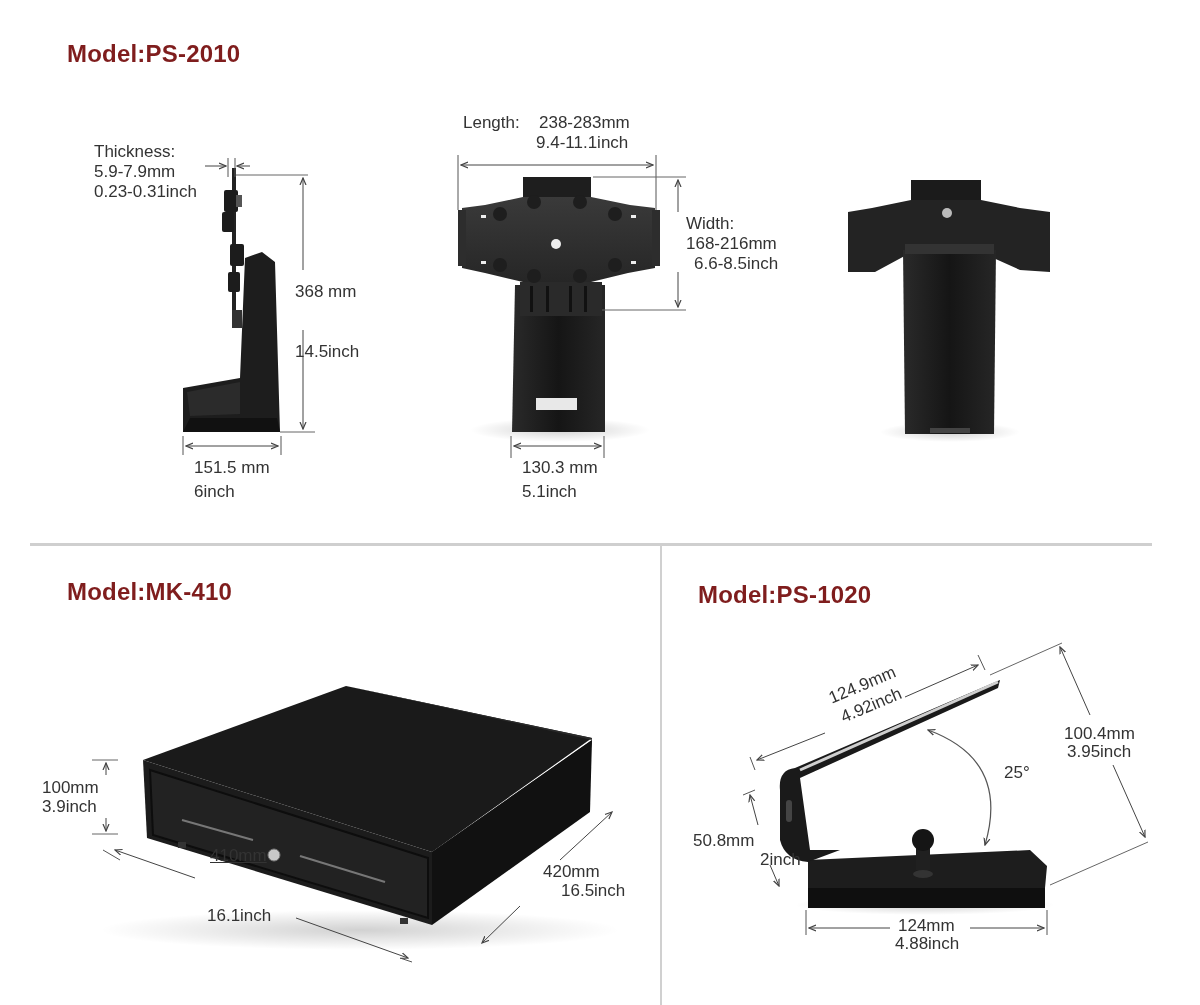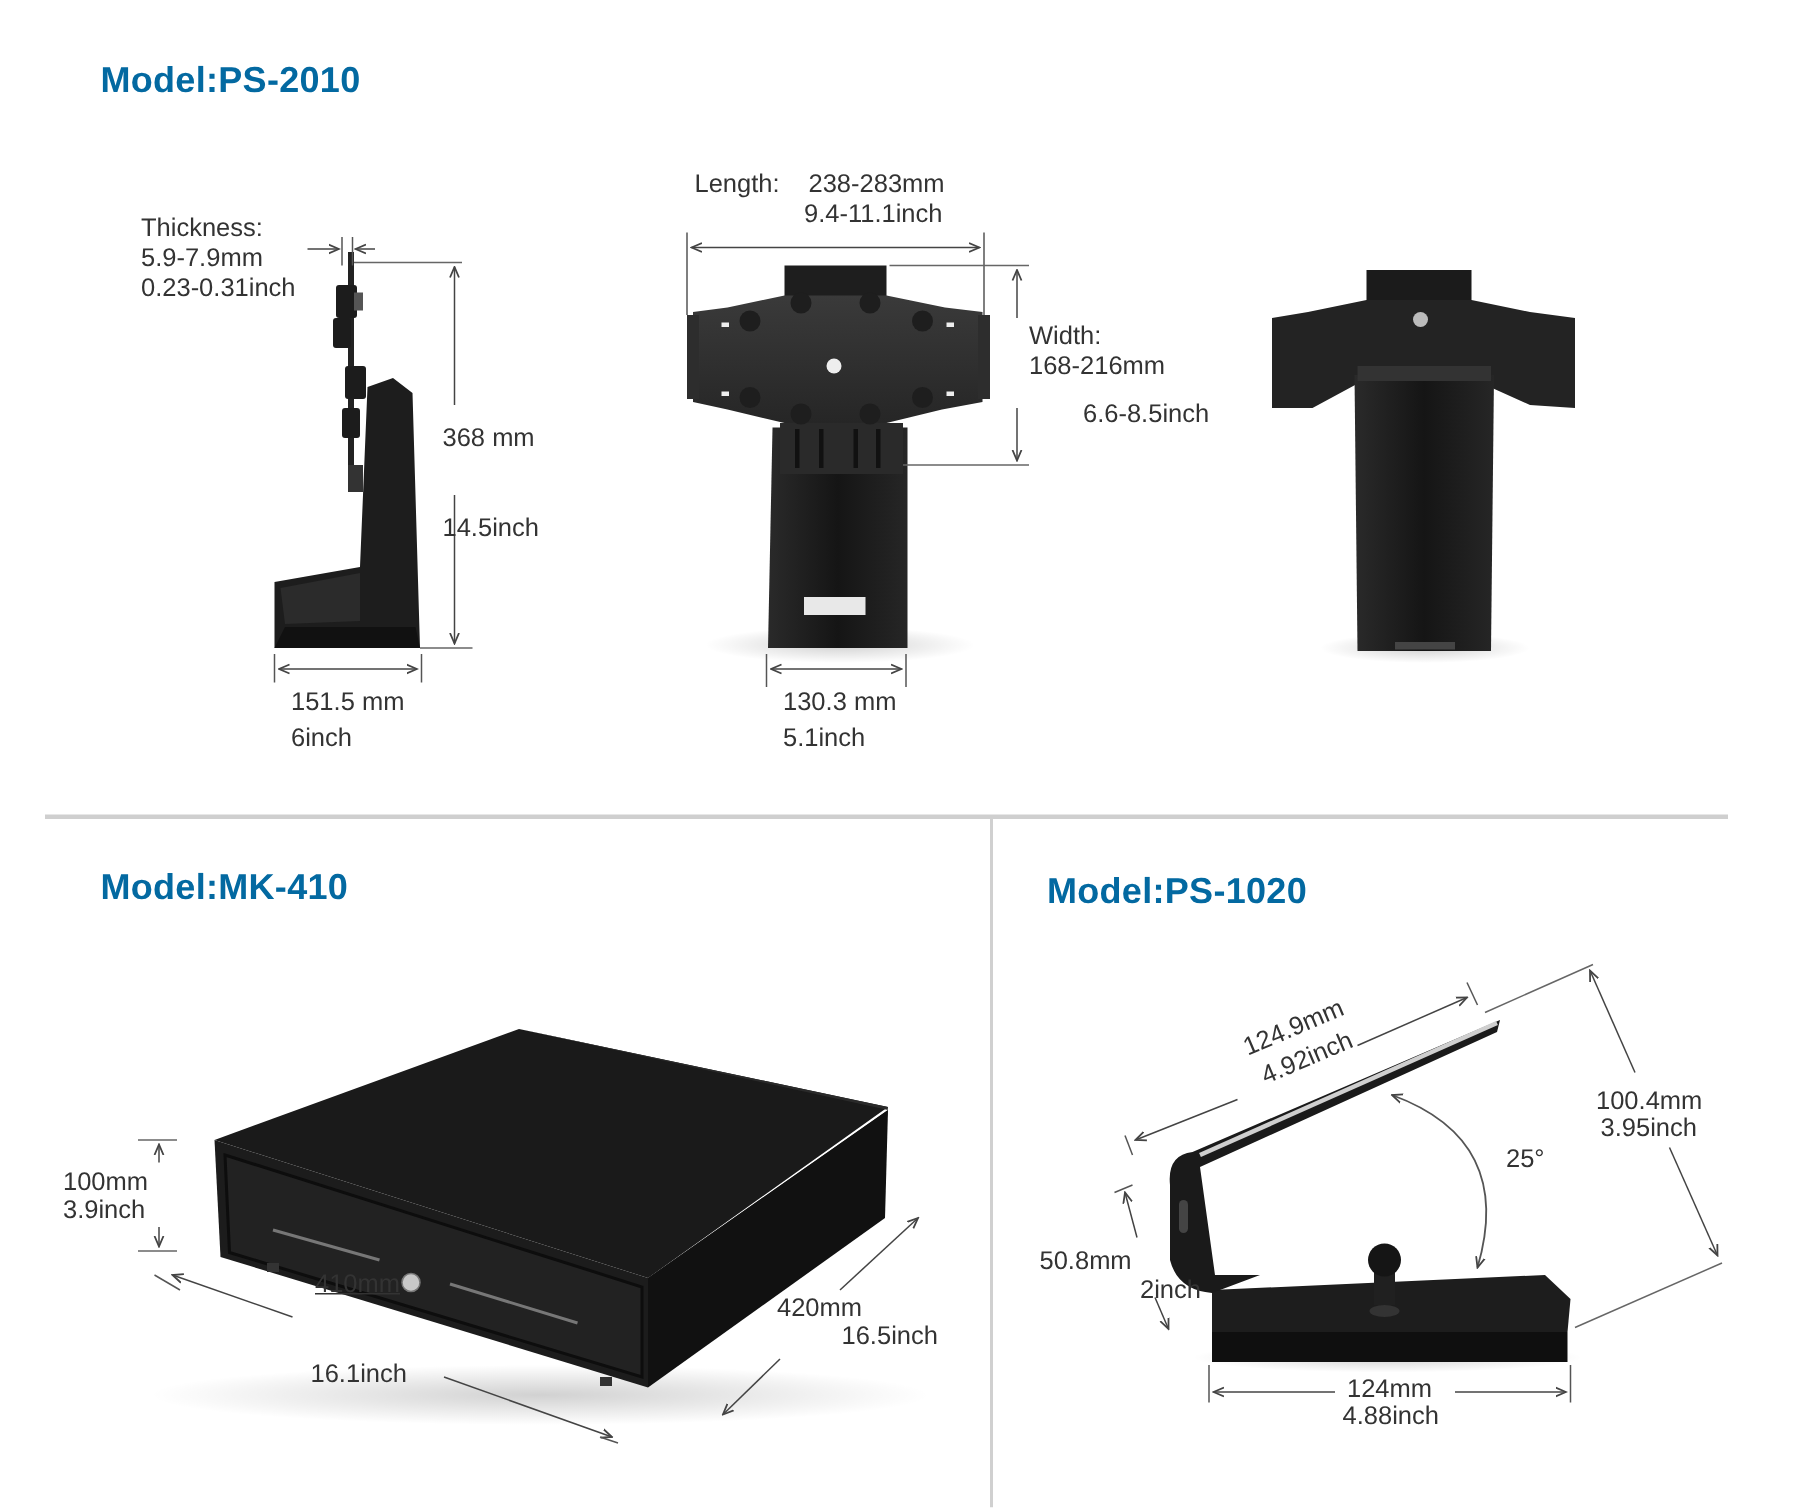--- a/index.html
+++ b/index.html
@@ -1,17 +1,17 @@
 <!DOCTYPE html>
 <html><head>
 <meta charset="utf-8">
 <style>
   html, body { margin:0; padding:0; background:#ffffff; }
   body { width:1200px; height:1005px; position:relative; overflow:hidden; font-family:"Liberation Sans", "DejaVu Sans", sans-serif; color:#333; }
-  .title { position:absolute; font-weight:bold; font-size:24px; color:#0369a1; letter-spacing:0.2px; }
+  .title { position:absolute; font-weight:bold; font-size:24px; color:#7f1d1d; letter-spacing:0.2px; }
   .lbl { position:absolute; font-size:17px; line-height:20px; color:#333; white-space:pre; }
   .divider-h { position:absolute; left:30px; top:543px; width:1122px; height:3px; background:#cfcfcf; }
   .divider-v { position:absolute; left:660px; top:545px; width:2px; height:460px; background:#d0d0d0; }
   svg { position:absolute; left:0; top:0; }
 </style>
 </head>
 <body>
 
 <div class="title" style="left:67px;top:40px;">Model:PS-2010</div>
 <div class="title" style="left:67px;top:578px;">Model:MK-410</div>
@@ -202,38 +202,38 @@
 <div class="lbl" style="left:94px;top:142px;">Thickness:</div>
 <div class="lbl" style="left:94px;top:162px;">5.9-7.9mm</div>
 <div class="lbl" style="left:94px;top:182px;">0.23-0.31inch</div>
 
 <div class="lbl" style="left:463px;top:113px;text-align:right;">Length:</div>
 <div class="lbl" style="left:539px;top:113px;">238-283mm</div>
 <div class="lbl" style="left:536px;top:133px;">9.4-11.1inch</div>
 
 <div class="lbl" style="left:686px;top:214px;">Width:</div>
 <div class="lbl" style="left:686px;top:234px;">168-216mm</div>
-<div class="lbl" style="left:722px;top:254px;margin-top:12px;">6.6-8.5inch</div>
+<div class="lbl" style="left:694px;top:254px;">6.6-8.5inch</div>
 
 <div class="lbl" style="left:295px;top:282px;">368 mm</div>
 <div class="lbl" style="left:295px;top:302px;margin-top:40px;">14.5inch</div>
 
 <div class="lbl" style="left:194px;top:458px;">151.5 mm</div>
 <div class="lbl" style="left:194px;top:482px;">6inch</div>
 
 <div class="lbl" style="left:522px;top:458px;">130.3 mm</div>
 <div class="lbl" style="left:522px;top:482px;">5.1inch</div>
 
 <div class="lbl" style="left:42px;top:778px;">100mm</div>
 <div class="lbl" style="left:42px;top:797px;">3.9inch</div>
 
 <div class="lbl" style="left:210px;top:846px;text-decoration:underline;">410mm</div>
 <div class="lbl" style="left:207px;top:906px;">16.1inch</div>
 
-<div class="lbl" style="left:518px;top:862px;">420mm</div>
+<div class="lbl" style="left:543px;top:862px;">420mm</div>
 <div class="lbl" style="left:542px;top:881px;margin-left:19px;">16.5inch</div>
 
 <div class="lbl" style="left:826px;top:690px;transform:rotate(-23deg);transform-origin:left top;">124.9mm</div>
 <div class="lbl" style="left:838px;top:709px;transform:rotate(-23deg);transform-origin:left top;">4.92inch</div>
 
 <div class="lbl" style="left:1064px;top:724px;">100.4mm</div>
 <div class="lbl" style="left:1067px;top:742px;">3.95inch</div>
 
 <div class="lbl" style="left:693px;top:831px;">50.8mm</div>
 <div class="lbl" style="left:712px;top:850px;margin-left:48px;">2inch</div>

